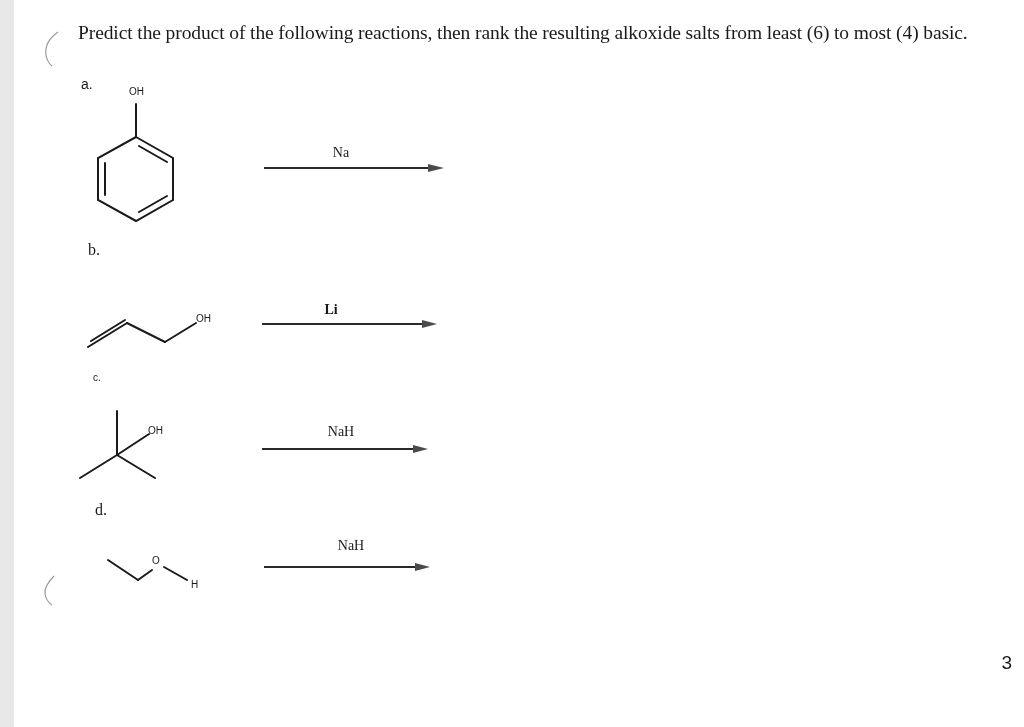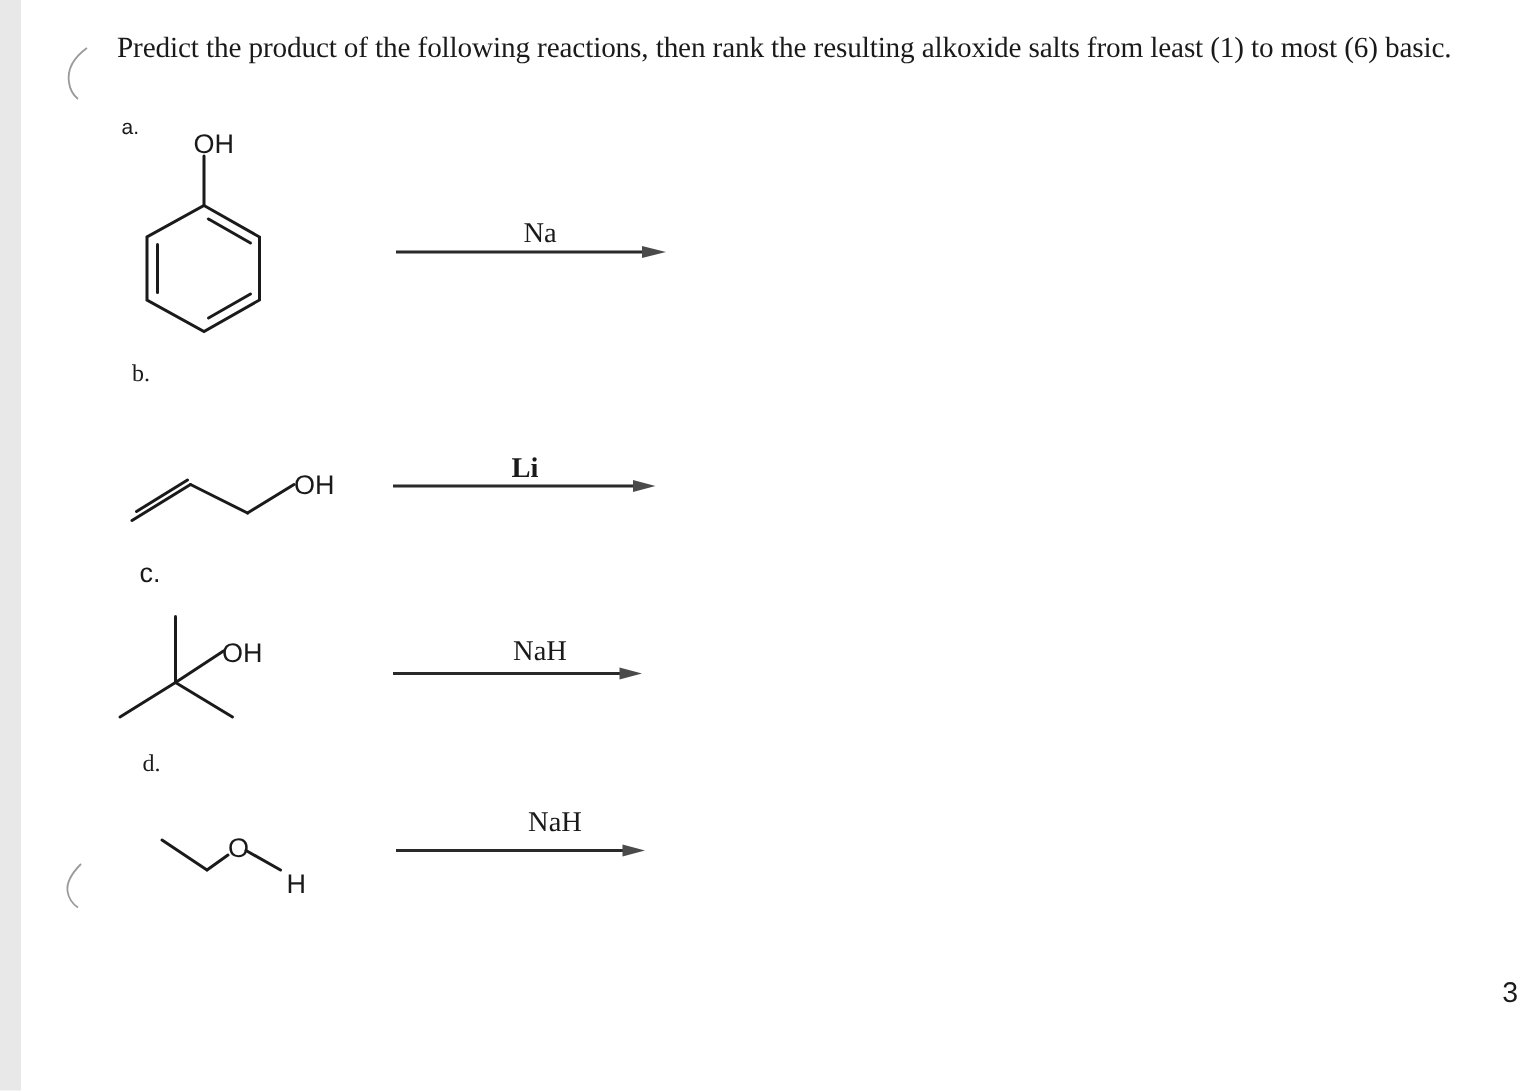--- a/index.html
+++ b/index.html
@@ -7,36 +7,36 @@
     width: 1024px; height: 727px; position: relative; overflow: hidden;
     background: #ffffff;
     font-family: "Liberation Serif", serif;
     color: #1a1a1a;
   }
   .left-strip { position: absolute; left: 0; top: 0; width: 14px; height: 727px; background: #e8e8e8; }
   .question {
     position: absolute; left: 78px; top: 20px; width: 930px;
     font-size: 19.5px; line-height: 26px; letter-spacing: -0.1px;
   }
-  .label-sans { position: absolute; font-family: "Liberation Sans", sans-serif; font-size: 18px; }
+  .label-sans { position: absolute; font-family: "Liberation Sans", sans-serif; font-size: 10px; }
   .label-serif { position: absolute; font-family: "Liberation Serif", serif; font-size: 15px; }
-  .reagent { position: absolute; font-family: "Liberation Serif", serif; font-size: 19px; transform: translateX(-50%); margin-left: 19px; }
+  .reagent { position: absolute; font-family: "Liberation Serif", serif; font-size: 14px; transform: translateX(-50%); }
   .page-number { position: absolute; right: 12px; top: 652px; font-family: "Liberation Sans", sans-serif; font-size: 19px; }
   svg.draw { position: absolute; left: 0; top: 0; width: 1024px; height: 727px; }
   .bond { stroke: #1a1a1a; stroke-width: 2; fill: none; stroke-linecap: round; }
   .arrow-line { stroke: #2a2a2a; stroke-width: 2; }
   .arrowhead { fill: #4a4a4a; }
   .mark { stroke: #9a9a9a; stroke-width: 1.2; fill: none; }
 </style>
 </head>
 <body>
 
 <div class="left-strip"></div>
 
-<div class="question">Predict the product of the following reactions, then rank the resulting alkoxide salts from least (1) to most (6) basic.</div>
+<div class="question">Predict the product of the following reactions, then rank the resulting alkoxide salts from least (6) to most (4) basic.</div>
 
 <svg class="draw" viewBox="0 0 1024 727">
 
   <path class="mark" d="M58 32 Q44 42 46 55 Q47 62 52 66"></path>
   <path class="mark" d="M54 576 Q44 586 45 594 Q46 601 52 605"></path>
 
   <g>
     <line class="bond" x1="136" y1="104" x2="136" y2="137"></line>
     <polygon class="bond" points="136,137 173,158 173,200 136,221 98,200 98,158"></polygon>
     <line class="bond" x1="139" y1="146" x2="167" y2="162"></line>

